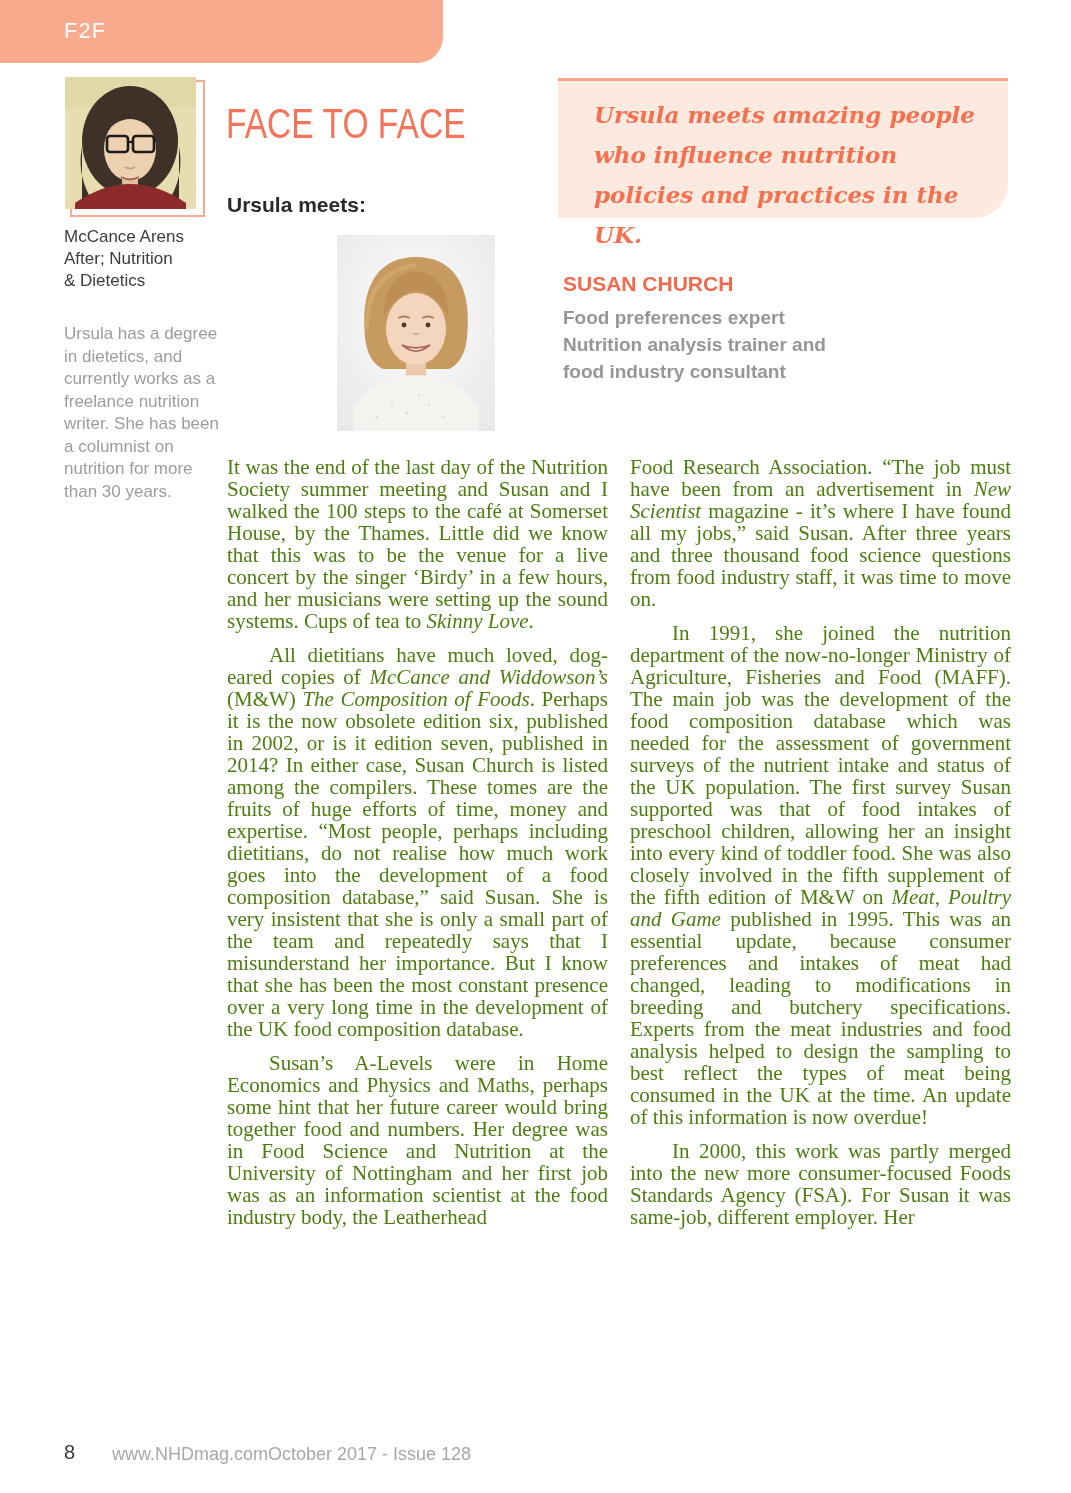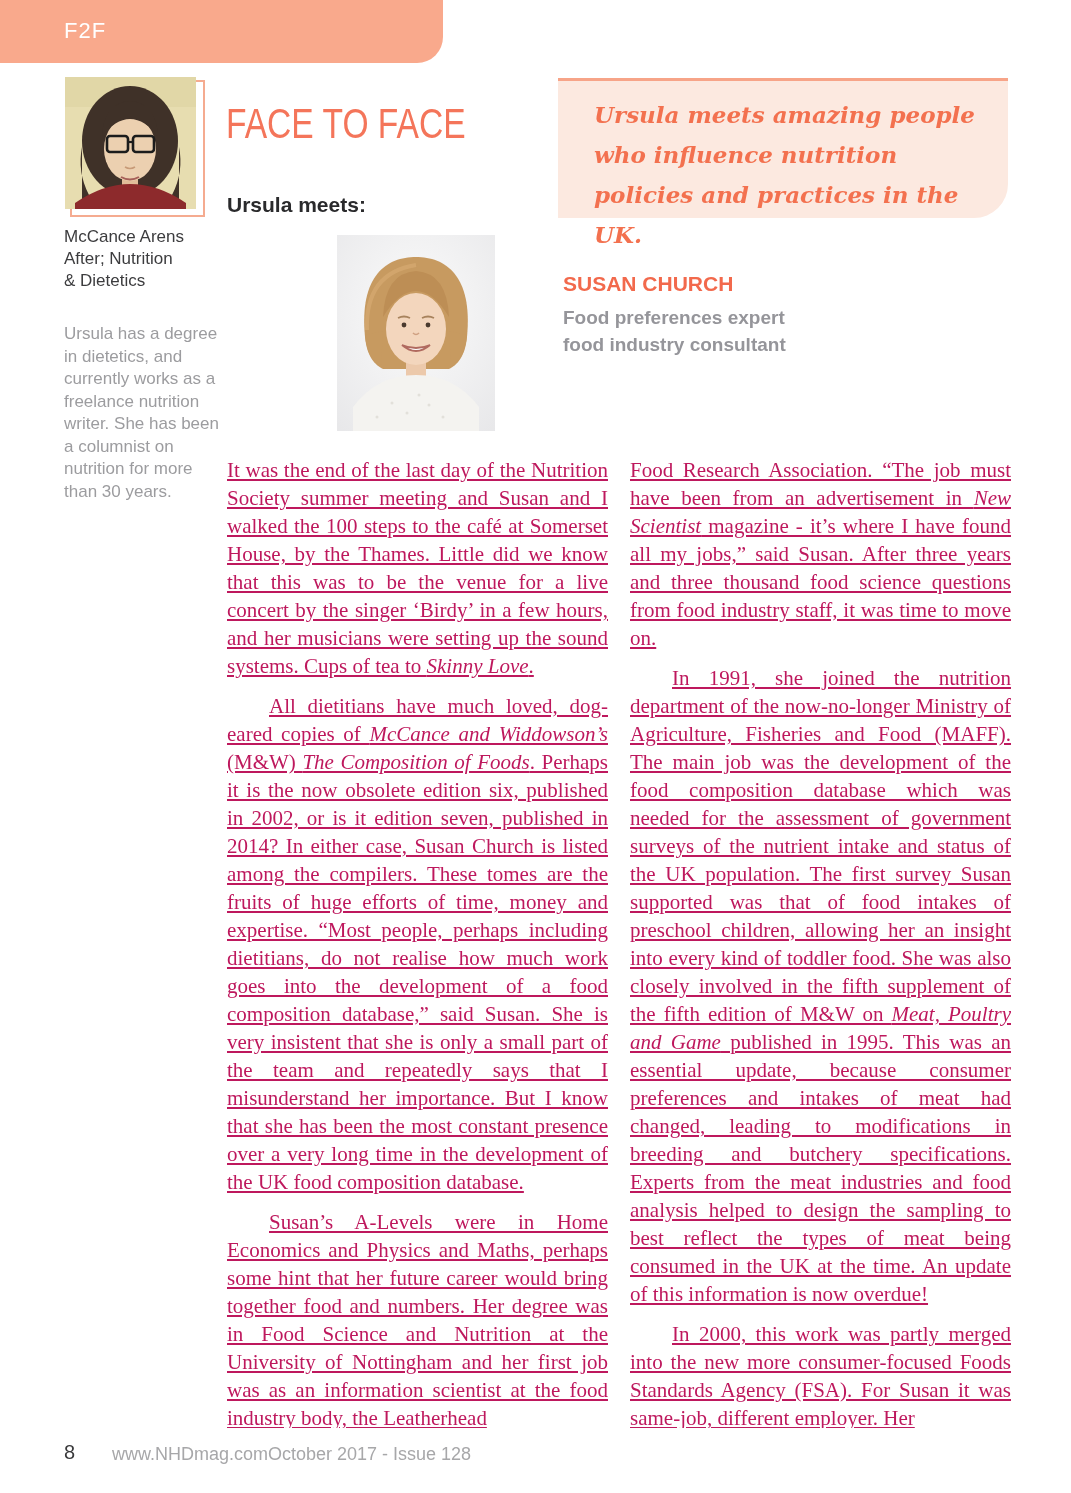--- a/index.html
+++ b/index.html
@@ -32,22 +32,22 @@
               font-style:italic;font-weight:bold;font-size:23px;line-height:40px;color:#f3714f;}
 
   
   .susan-photo{position:absolute;left:337px;top:235px;width:158px;height:196px;display:block;}
   .profile{position:absolute;left:563px;top:272px;width:400px;}
   .profile .name{font-size:21px;font-weight:bold;color:#f2694c;margin:0 0 8px 0;}
   .profile .role{font-size:19px;font-weight:bold;line-height:27px;color:#95959a;}
 
   
   .column{position:absolute;top:456px;width:381px;height:972px;overflow:hidden;
-          font-family:"Liberation Serif",serif;font-size:21px;line-height:28px;color:#be185d;
-          text-align:justify;text-decoration:underline;}
+          font-family:"Liberation Serif",serif;font-size:21px;line-height:22px;color:#4d7c0f;
+          text-align:justify;}
   .col1{left:227px;}
   .col2{left:630px;}
   .column p{margin:0;}
   .column p.indent{text-indent:2em;margin-top:12px;}
   .column em{font-style:italic;}
 
   
   .page-num{position:absolute;left:64px;top:1441px;font-size:20px;color:#3a3a3c;}
   .footer-site{position:absolute;left:112px;top:1444px;font-size:18px;color:#a7a7a9;}
   .footer-issue{position:absolute;left:268px;top:1444px;font-size:18px;color:#a7a7a9;}
@@ -120,20 +120,21 @@
       <circle cx="70" cy="178" r="1.5" fill="#e2e0da"></circle>
     <circle cx="92" cy="170" r="1.5" fill="#e2e0da"></circle>
       <circle cx="106" cy="182" r="1.5" fill="#e2e0da"></circle>
     <circle cx="40" cy="182" r="1.5" fill="#e2e0da"></circle>
       <circle cx="82" cy="160" r="1.5" fill="#e2e0da"></circle>
   </svg>
 
   <div class="profile">
     <p class="name">SUSAN CHURCH</p>
     <div class="role">Food preferences expert</div>
+    <div class="role">Nutrition analysis trainer and</div>
     <div class="role">food industry consultant</div>
   </div>
 
   <div class="column col1">
       <p class=""><span>It was the end of the last day of the Nutrition Society summer meeting and Susan and I walked the 100 steps to the café at Somerset House, by the Thames. Little did we know that this was to be the venue for a live concert by the singer ‘Birdy’ in a few hours, and her musicians were setting up the sound systems. Cups of tea to </span><em>Skinny Love</em><span>.</span></p>
       <p class="indent"><span>All dietitians have much loved, dog-eared copies of </span><em>McCance and Widdowson’s</em><span> (M&amp;W) </span><em>The Composition of Foods</em><span>. Perhaps it is the now obsolete edition six, published in 2002, or is it edition seven, published in 2014? In either case, Susan Church is listed among the compilers. These tomes are the fruits of huge efforts of time, money and expertise. “Most people, perhaps including dietitians, do not realise how much work goes into the development of a food composition database,” said Susan. She is very insistent that she is only a small part of the team and repeatedly says that I misunderstand her importance. But I know that she has been the most constant presence over a very long time in the development of the UK food composition database.</span></p>
       <p class="indent"><span>Susan’s A-Levels were in Home Economics and Physics and Maths, perhaps some hint that her future career would bring together food and numbers. Her degree was in Food Science and Nutrition at the University of Nottingham and her first job was as an information scientist at the food industry body, the Leatherhead</span></p>
     </div>
   <div class="column col2">
       <p class=""><span>Food Research Association. “The job must have been from an advertisement in </span><em>New Scientist</em><span> magazine - it’s where I have found all my jobs,” said Susan. After three years and three thousand food science questions from food industry staff, it was time to move on.</span></p>

